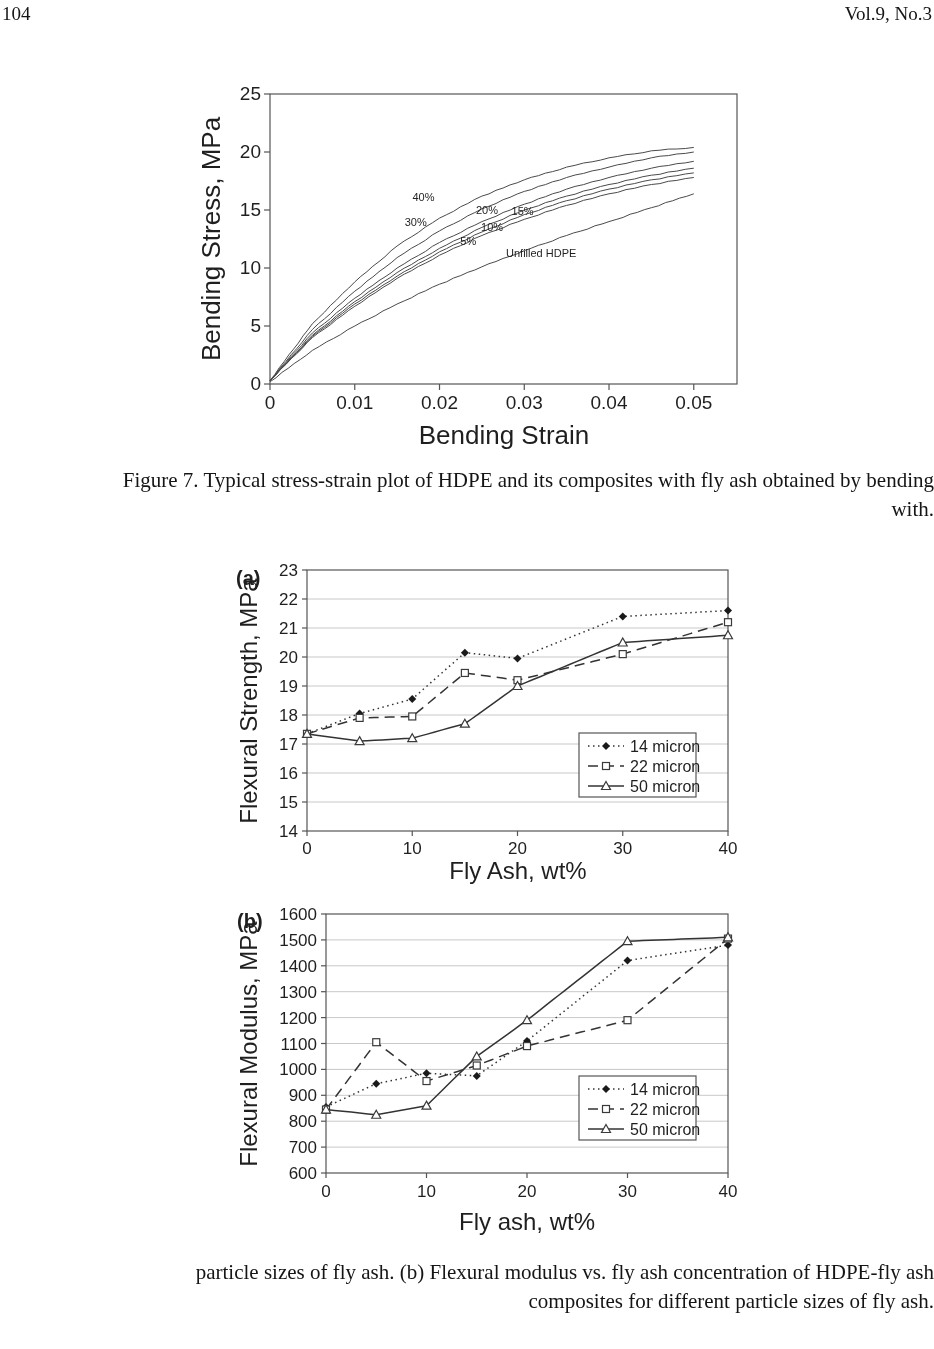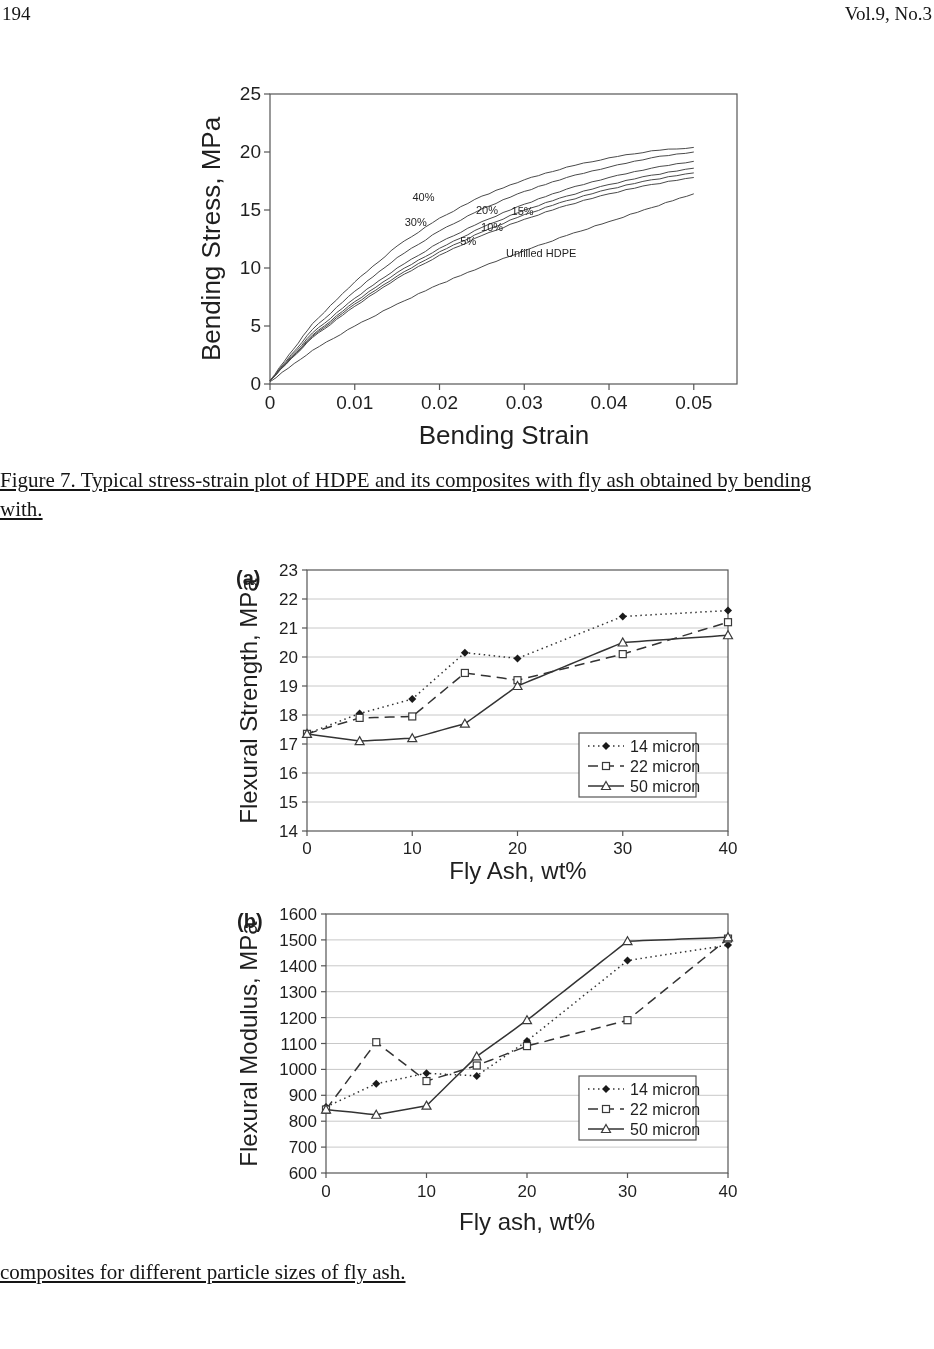--- a/index.html
+++ b/index.html
@@ -2,32 +2,32 @@
 <html><head>
 <meta charset="utf-8">
 <style>
   html,body{margin:0;padding:0;background:#ffffff;}
   .page{position:relative;width:934px;height:1349px;background:#fff;overflow:hidden;
         font-family:"Liberation Serif", serif;color:#111;}
   .header{position:absolute;top:3px;left:0;width:934px;display:flex;
           justify-content:space-between;align-items:baseline;
           font-size:19px;color:#151515;}
   .header span{padding:0 2px;}
-  .caption{position:absolute;left:0;width:934px;text-align:left;
-           font-size:21px;line-height:29px;color:#151515;text-decoration:underline;}
+  .caption{position:absolute;left:0;width:934px;text-align:right;
+           font-size:21px;line-height:29px;color:#151515;}
   svg{position:absolute;overflow:visible;}
   svg text{font-family:"Liberation Sans", sans-serif;fill:#1f1f1f;}
 </style>
 </head>
 <body>
 
 <div class="page">
 
   <div class="header">
-    <span>194</span>
+    <span>104</span>
     <span>Vol.9, No.3</span>
   </div>
 
   <svg style="left:180px;top:55px" width="570" height="412" viewBox="0 0 570 412">
       <rect x="90" y="39" width="467" height="290" fill="none" stroke="#555555" stroke-width="1.2"></rect>
       <g>
         <line x1="90" y1="329" x2="90" y2="335" stroke="#555555" stroke-width="1.2"></line>
         <text x="90" y="354" text-anchor="middle" font-size="19">0</text>
         <line x1="174.75499092558982" y1="329" x2="174.75499092558982" y2="335" stroke="#555555" stroke-width="1.2"></line>
         <text x="174.75499092558982" y="354" text-anchor="middle" font-size="19">0.01</text>
@@ -286,16 +286,17 @@
         </g>
         <g>
           <line x1="358" y1="229" x2="394" y2="229" stroke="#333333" stroke-width="1.5"></line>
           <polygon points="376,224.5 380.5,232.5 371.5,232.5" fill="#ffffff" stroke="#3a3a3a" stroke-width="1.2"></polygon>
           <text x="400" y="234.5" font-size="16">50 micron</text>
         </g>
       </g>
     </svg>
 
   <div class="caption" style="top:1258px">
+    <div>particle sizes of fly ash. (b) Flexural modulus vs. fly ash concentration of HDPE-fly ash</div>
     <div>composites for different particle sizes of fly ash.</div>
   </div>
 
 </div>
 
 </body></html>

